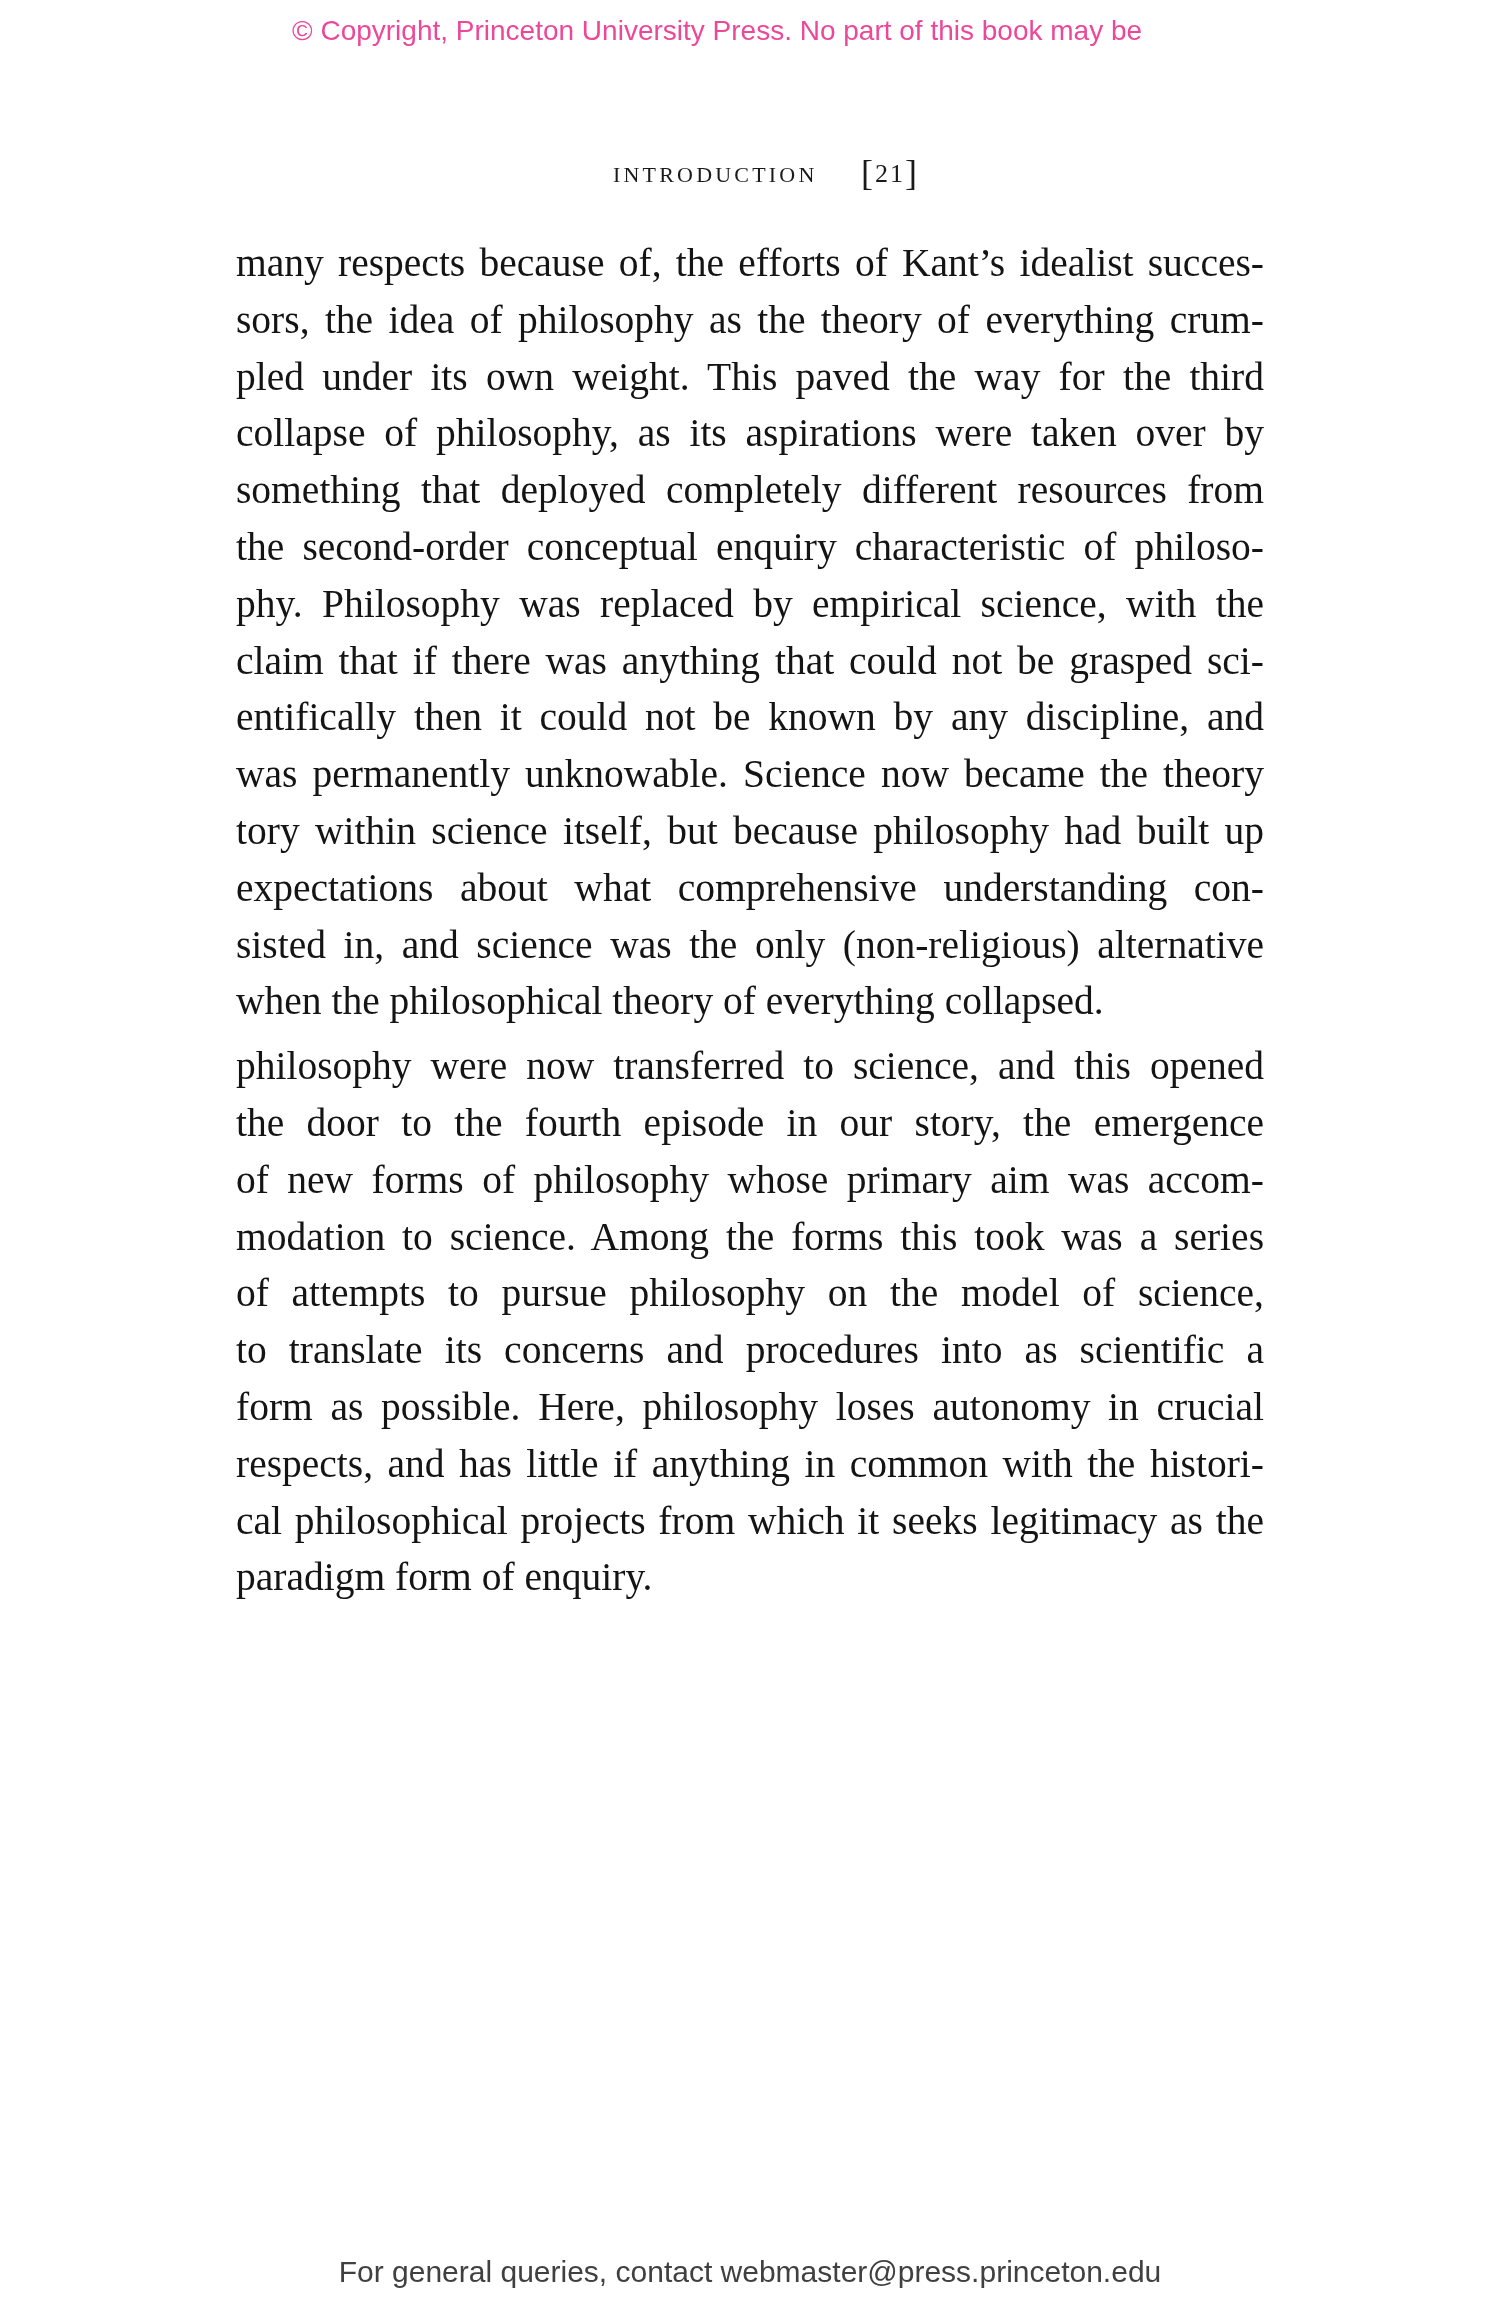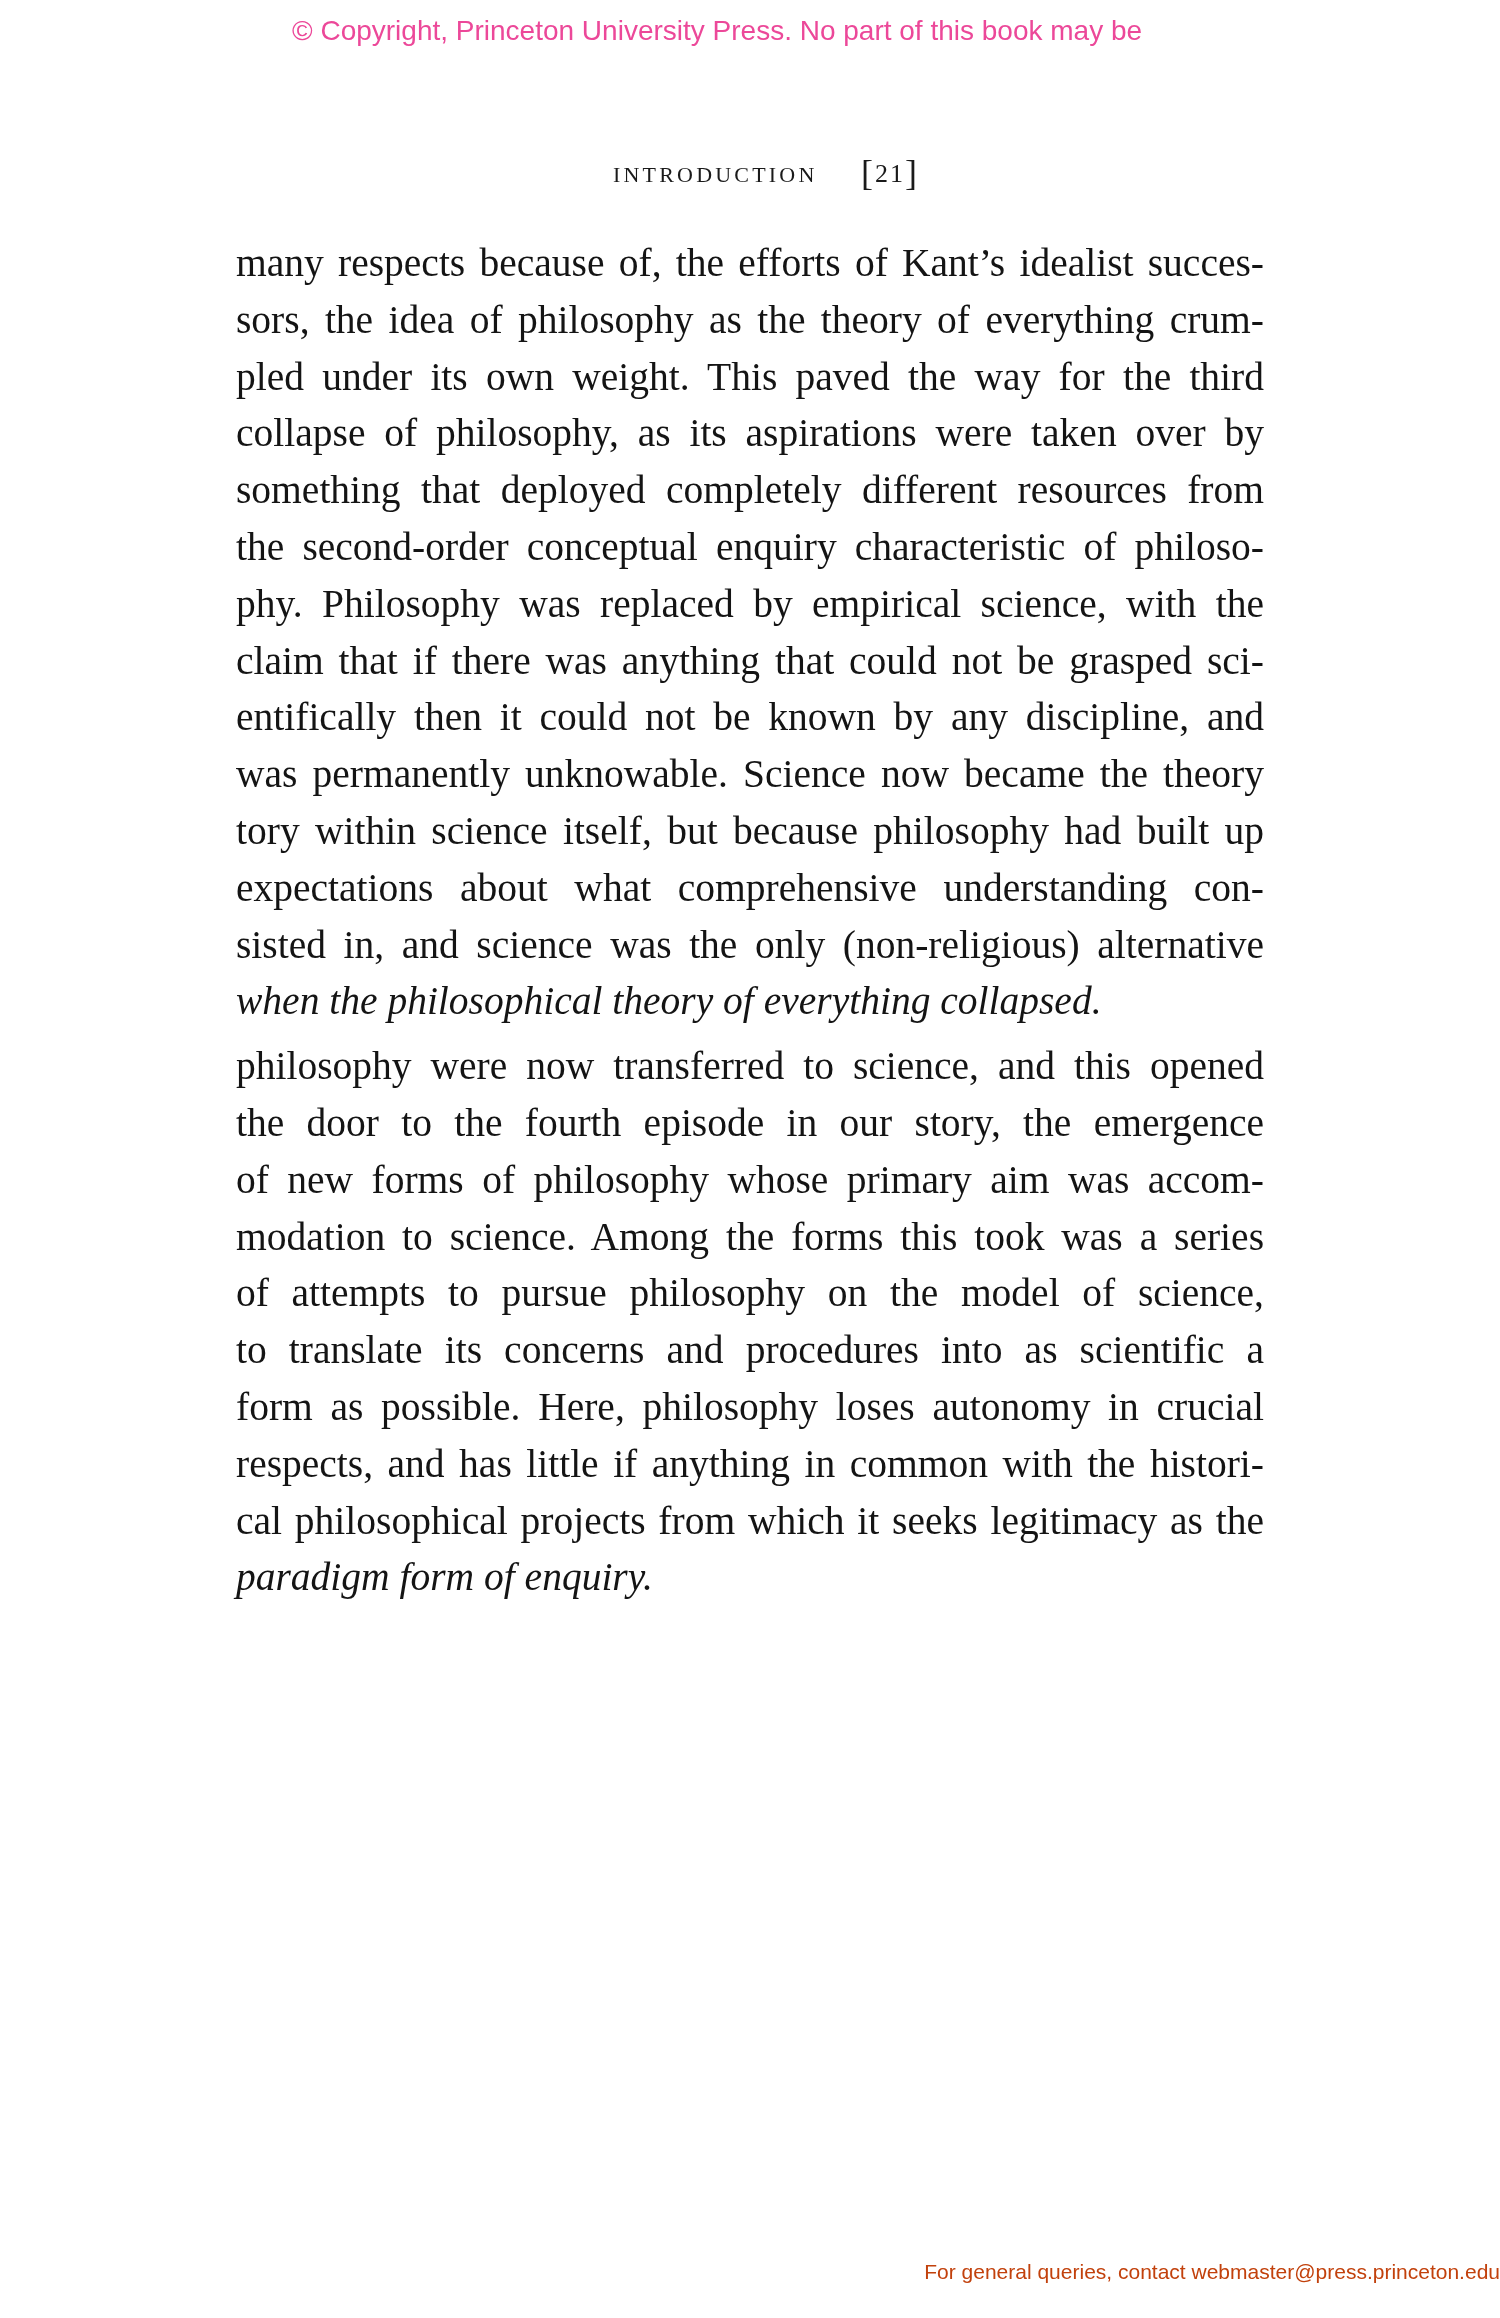--- a/index.html
+++ b/index.html
@@ -73,35 +73,34 @@
       display: block;
       text-align: justify;
       text-align-last: justify;
       white-space: nowrap;
       overflow: visible;
       height: 56.8px;
     }
     .line.last {
       text-align: center;
       text-align-last: left;
-      font-style: italic;
     }
     .line.indent {
       padding-left: 56px;
     }
     .footer {
       position: absolute;
       left: 0;
       top: 2254px;
       width: 1500px;
-      text-align: right;
+      text-align: center;
       font-family: "Liberation Sans", sans-serif;
-      font-size: 21px;
+      font-size: 30px;
       line-height: 36px;
-      color: #c2410c;
+      color: #404040;
       white-space: nowrap;
     }
   </style>
 </head>
 <body>
 
 <div class="copyright">
   <span class="cline">© Copyright, Princeton University Press. No part of this book may be</span>
 </div>
 

